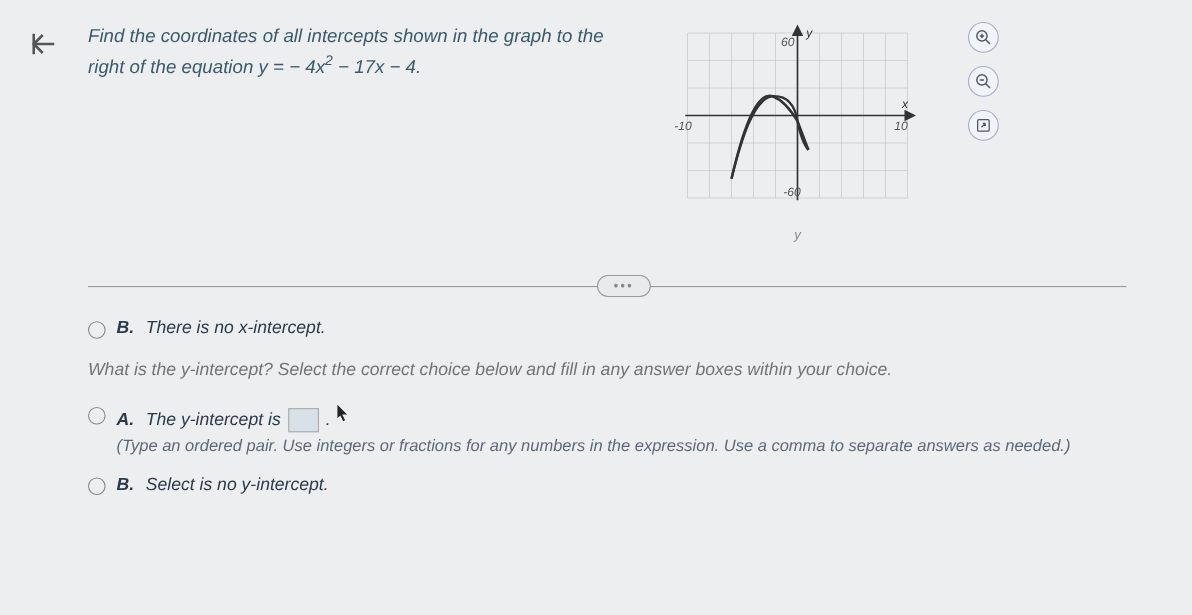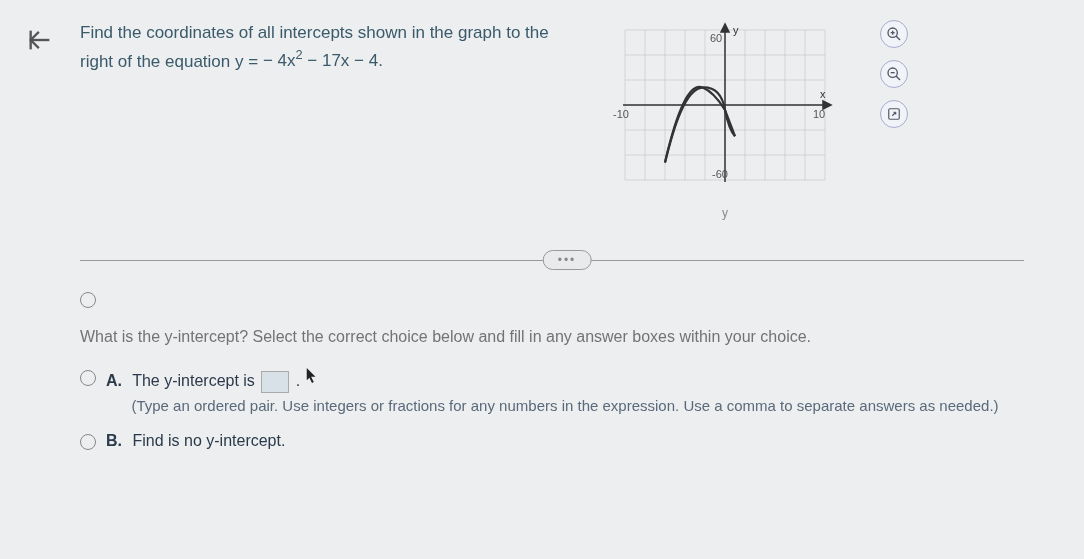--- a/index.html
+++ b/index.html
@@ -9,20 +9,21 @@
       width: 1084px;
       height: 559px;
       overflow: hidden;
       color: #333;
     }
     .question-panel {
       background: #eceef0;
       padding: 20px 30px 20px 20px;
       height: 100%;
       position: relative;
+      font-style: italic;
     }
     .top-row {
       display: flex;
       gap: 20px;
       align-items: flex-start;
     }
     .back-btn {
       display: flex;
       align-items: center;
       justify-content: center;
@@ -127,21 +128,20 @@
       height: 22px;
       background: #d8e0e8;
       border: 1px solid #aaa;
       vertical-align: middle;
       margin: 0 2px;
     }
     .hint {
       color: #5a6a7a;
       font-size: 15px;
       margin-top: 4px;
-      text-align: center;
     }
     .cursor-icon {
       display: inline-block;
       transform: translateY(-2px);
     }
   </style>
 </head>
 <body>
 
 <div class="question-panel">
@@ -230,20 +230,24 @@
 
   <div class="divider-row">
     <div class="divider-line"></div>
     <div class="pill">•••</div>
   </div>
 
   <div class="content-below">
 
     <div class="choice-row">
       <div class="radio"></div>
+      <div>
+        <span class="choice-label">B.</span>
+        <span>There is no x-intercept.</span>
+      </div>
     </div>
 
     <div class="question-prompt">What is the y-intercept? Select the correct choice below and fill in any answer boxes within your choice.</div>
 
     <div class="choice-row">
       <div class="radio"></div>
       <div style="flex:1;">
         <span class="choice-label">A.</span>
         <span>The y-intercept is </span>
         <span class="answer-box"></span>
@@ -254,18 +258,18 @@
             </svg>
         </span>
         <div class="hint">(Type an ordered pair. Use integers or fractions for any numbers in the expression. Use a comma to separate answers as needed.)</div>
       </div>
     </div>
 
     <div class="choice-row" style="margin-bottom:0;">
       <div class="radio"></div>
       <div>
         <span class="choice-label">B.</span>
-        <span>Find is no y-intercept.</span>
+        <span>Select is no y-intercept.</span>
       </div>
     </div>
 
   </div>
 </div>
 
 </body></html>

